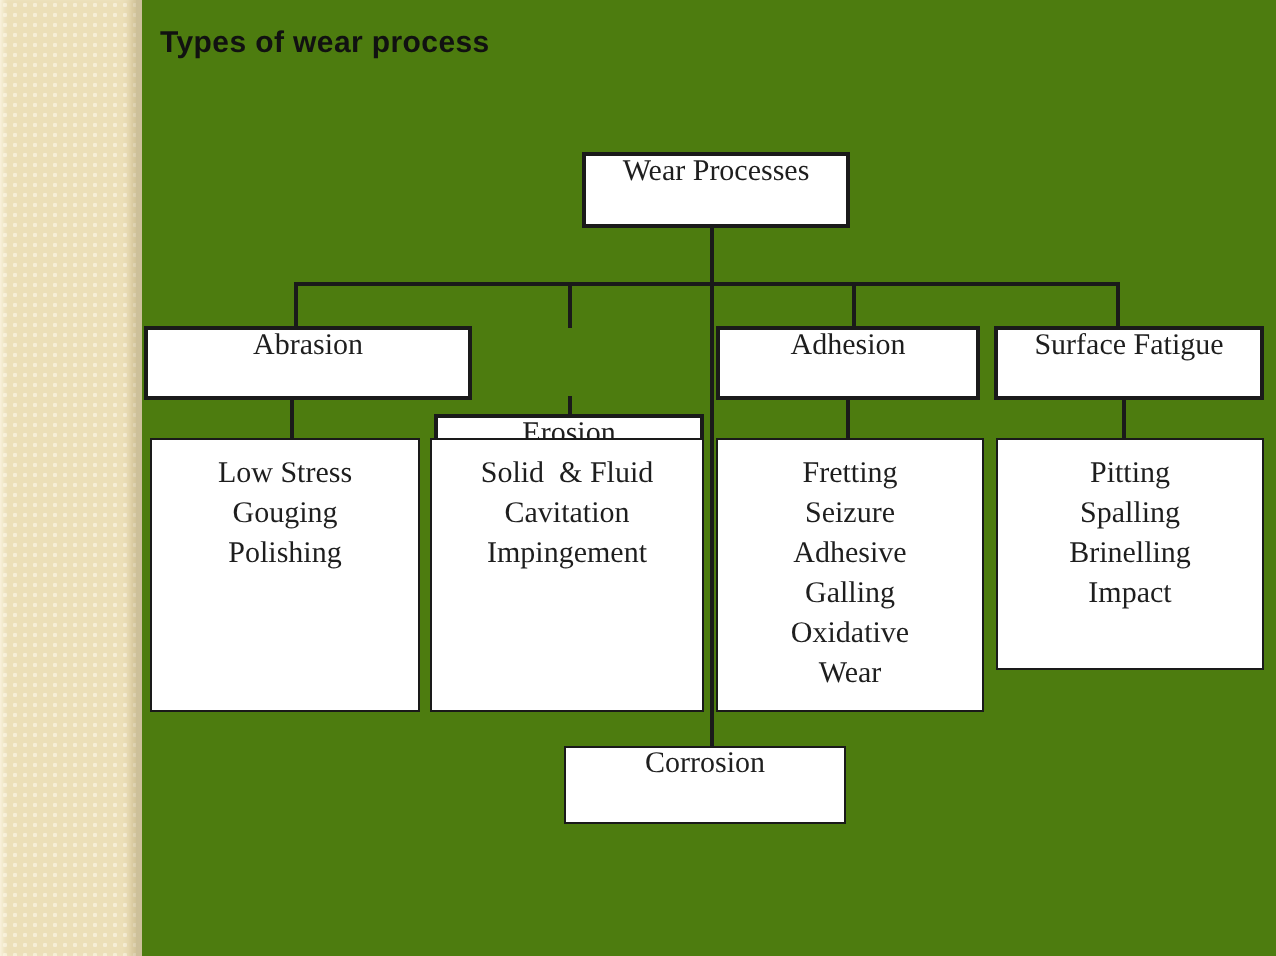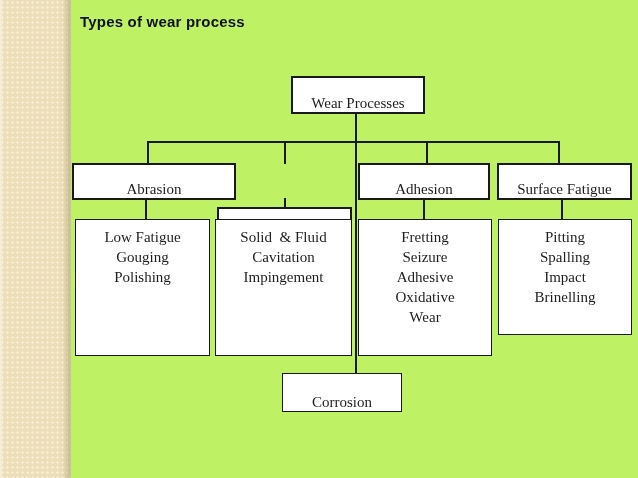--- a/index.html
+++ b/index.html
@@ -2,21 +2,21 @@
 <html><head>
 <meta charset="utf-8">
 <style>
   html, body { margin: 0; padding: 0; }
   body { background: #ffffff; }
 
   .page {
     position: relative;
     width: 638px;
     height: 478px;
-    background: #bef264;
+    background: #4d7c0f;
     overflow: hidden;
     font-family: "Liberation Serif", "DejaVu Serif", serif;
   }
 
   .sidebar {
     position: absolute;
     left: 0; top: 0;
     width: 68px; height: 478px;
     background-color: #ecdfb8;
     background-image:
@@ -42,21 +42,21 @@
     position: absolute;
     background: #1a1a1a;
   }
 
   .box {
     position: absolute;
     box-sizing: border-box;
     border: 2px solid #1a1a1a;
     background: #ffffff;
     display: flex;
-    align-items: flex-end;
+    align-items: flex-start;
     justify-content: center;
     text-align: center;
     font-size: 15px;
     color: #1e1e1e;
   }
 
   .box.items {
     border-width: 1px;
     display: block;
     padding-top: 7px;
@@ -107,43 +107,44 @@
     <span>Erosion</span>
   </div>
   <div class="box" style="left:358px; top:163px; width:132px; height:37px;">
     <span>Adhesion</span>
   </div>
   <div class="box" style="left:497px; top:163px; width:135px; height:37px;">
     <span>Surface Fatigue</span>
   </div>
 
   <div class="box items" style="left:75px; top:219px; width:135px; height:137px;">
-    <div class="item-line">Low Fatigue</div>
+    <div class="item-line">Low Stress</div>
     <div class="item-line">Gouging</div>
     <div class="item-line">Polishing</div>
   </div>
 
   <div class="box items" style="left:215px; top:219px; width:137px; height:137px;">
     <div class="item-line">Solid  &amp; Fluid</div>
     <div class="item-line">Cavitation</div>
     <div class="item-line">Impingement</div>
   </div>
 
   <div class="box items" style="left:358px; top:219px; width:134px; height:137px;">
     <div class="item-line">Fretting</div>
     <div class="item-line">Seizure</div>
     <div class="item-line">Adhesive</div>
+    <div class="item-line">Galling</div>
     <div class="item-line">Oxidative</div>
     <div class="item-line">Wear</div>
   </div>
 
   <div class="box items" style="left:498px; top:219px; width:134px; height:116px;">
     <div class="item-line">Pitting</div>
     <div class="item-line">Spalling</div>
+    <div class="item-line">Brinelling</div>
     <div class="item-line">Impact</div>
-    <div class="item-line">Brinelling</div>
   </div>
 
-  <div class="box corrosion" style="left:282px; top:373px; width:120px; height:39px;">
+  <div class="box corrosion" style="left:282px; top:373px; width:141px; height:39px;">
     <span>Corrosion</span>
   </div>
 
 </div>
 
 </body></html>

